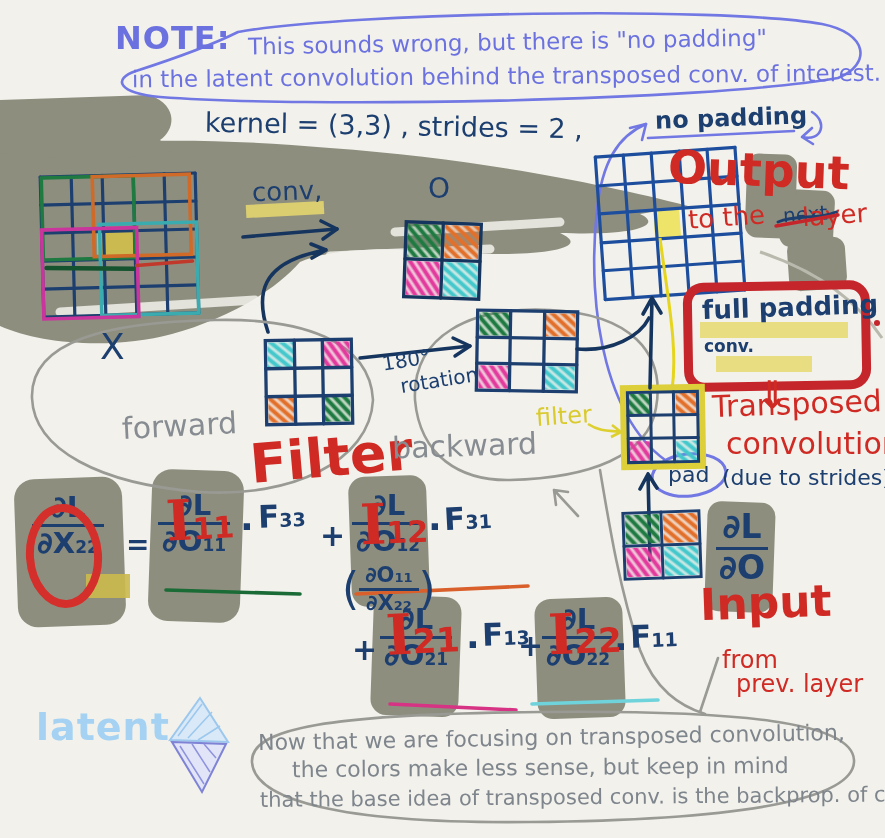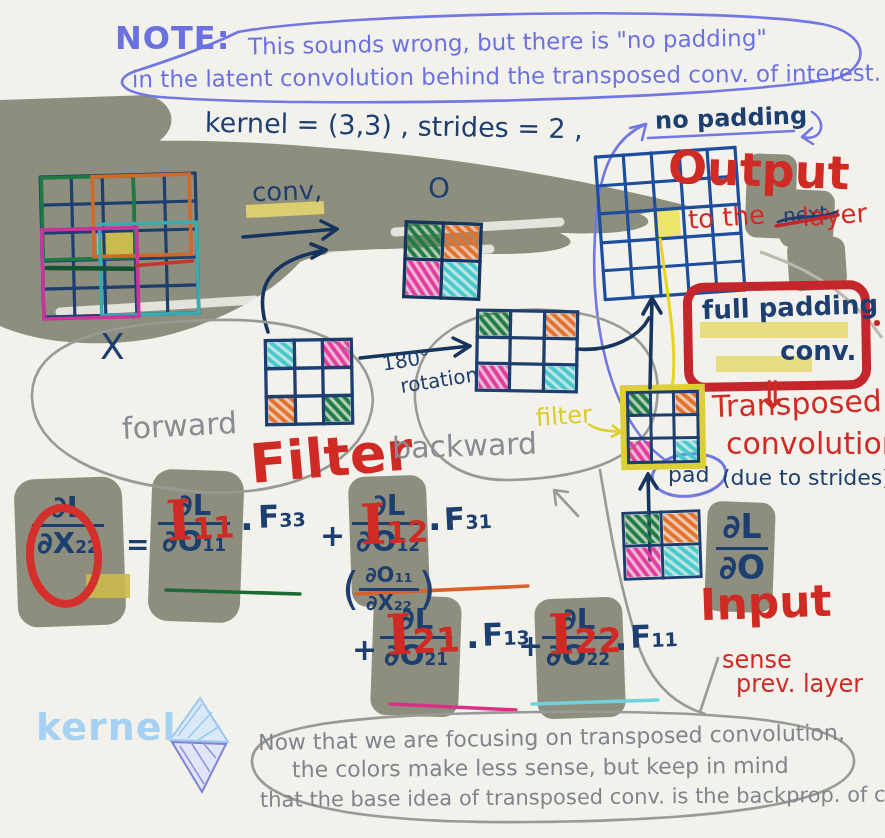--- a/index.html
+++ b/index.html
@@ -265,29 +265,29 @@
 <div class="t gray" style="left:392px;top:430px;font-size:30px;transform:rotate(-2deg);">backward</div>
 <div class="t navy" style="left:382px;top:350px;font-size:20px;transform:rotate(-9deg);">180°</div>
 <div class="t navy" style="left:400px;top:370px;font-size:20px;transform:rotate(-9deg);">rotation</div>
 <div class="t yellow" style="left:536px;top:404px;font-size:24px;transform:rotate(-4deg);">filter</div>
 
 <div class="t red bold" style="left:668px;top:146px;font-size:46px;transform:rotate(2deg);">Output</div>
 <div class="t red" style="left:688px;top:204px;font-size:26px;transform:rotate(-4deg);">to the</div>
 <div class="t navy" style="left:783px;top:204px;font-size:20px;transform:rotate(-4deg);">next</div>
 <div class="t red" style="left:802px;top:202px;font-size:26px;transform:rotate(-4deg);">layer</div>
 <div class="t navy bold" style="left:702px;top:294px;font-size:26px;transform:rotate(-2deg);">full padding</div>
-<div class="t navy bold" style="left:780px;top:338px;font-size:26px;">conv.</div>
+<div class="t navy bold" style="left:704px;top:338px;font-size:17px;">conv.</div>
 <div class="t red bold" style="left:756px;top:376px;font-size:38px;">⇓</div>
 <div class="t red" style="left:712px;top:388px;font-size:30px;transform:rotate(-2deg);">Transposed</div>
 <div class="t red" style="left:726px;top:428px;font-size:30px;">convolution</div>
 <div class="t navy" style="left:722px;top:466px;font-size:22px;">(due to strides)</div>
 <div class="t navy" style="left:668px;top:463px;font-size:22px;">pad</div>
 
 <div class="t red bold" style="left:700px;top:580px;font-size:44px;transform:rotate(-2deg);">Input</div>
-<div class="t red" style="left:722px;top:648px;font-size:24px;">sense</div>
+<div class="t red" style="left:722px;top:648px;font-size:24px;">from</div>
 <div class="t red" style="left:736px;top:672px;font-size:24px;">prev. layer</div>
 
 <div class="t frac" style="left:716px;top:510px;min-width:52px;">
   <span class="num" style="font-size:33px;">∂L</span>
   <span class="den" style="font-size:33px;">∂O</span>
 </div>
 
 <div class="t frac" style="left:32px;top:492px;min-width:72px;">
   <span class="num">∂L</span>
   <span class="den"><span>∂X</span><span class="sub">22</span></span>
@@ -350,21 +350,21 @@
 </div>
 <div class="t navy bold" style="left:614px;top:628px;font-size:36px;">·</div>
 <div class="t fterm" style="left:630px;top:620px;transform:rotate(-2deg);">
   <span>F</span><span class="sub">11</span>
 </div>
 
 <div class="t gray" style="left:258px;top:726px;font-size:22px;transform:rotate(-1deg);color:#7e858c;">Now that we are focusing on transposed convolution,</div>
 <div class="t gray" style="left:292px;top:756px;font-size:22px;transform:rotate(-0.5deg);color:#7e858c;">the colors make less sense, but keep in mind</div>
 <div class="t gray" style="left:260px;top:786px;font-size:21px;transform:rotate(-0.5deg);color:#7e858c;">that the base idea of transposed conv. is the backprop. of conv.</div>
 
-<div class="t bold" style="left:36px;top:708px;font-size:38px;color:#a5d2f2;letter-spacing:1px;">kernel</div>
+<div class="t bold" style="left:36px;top:708px;font-size:38px;color:#a5d2f2;letter-spacing:1px;">latent</div>
 
 <svg id="over" class="layer">
   <ellipse cx="64" cy="556" rx="34" ry="48" fill="none" stroke="#d42f2a" stroke-width="8" transform="rotate(-4 64 556)"></ellipse>
   <g stroke-linecap="round" fill="none">
     <path d="M778,222 C796,214 818,220 836,212" stroke="#1c3f70" stroke-width="3"></path>
     <line x1="776" y1="226" x2="838" y2="215" stroke="#c5262b" stroke-width="3.5"></line>
   </g>
 </svg>
 
 </div>

